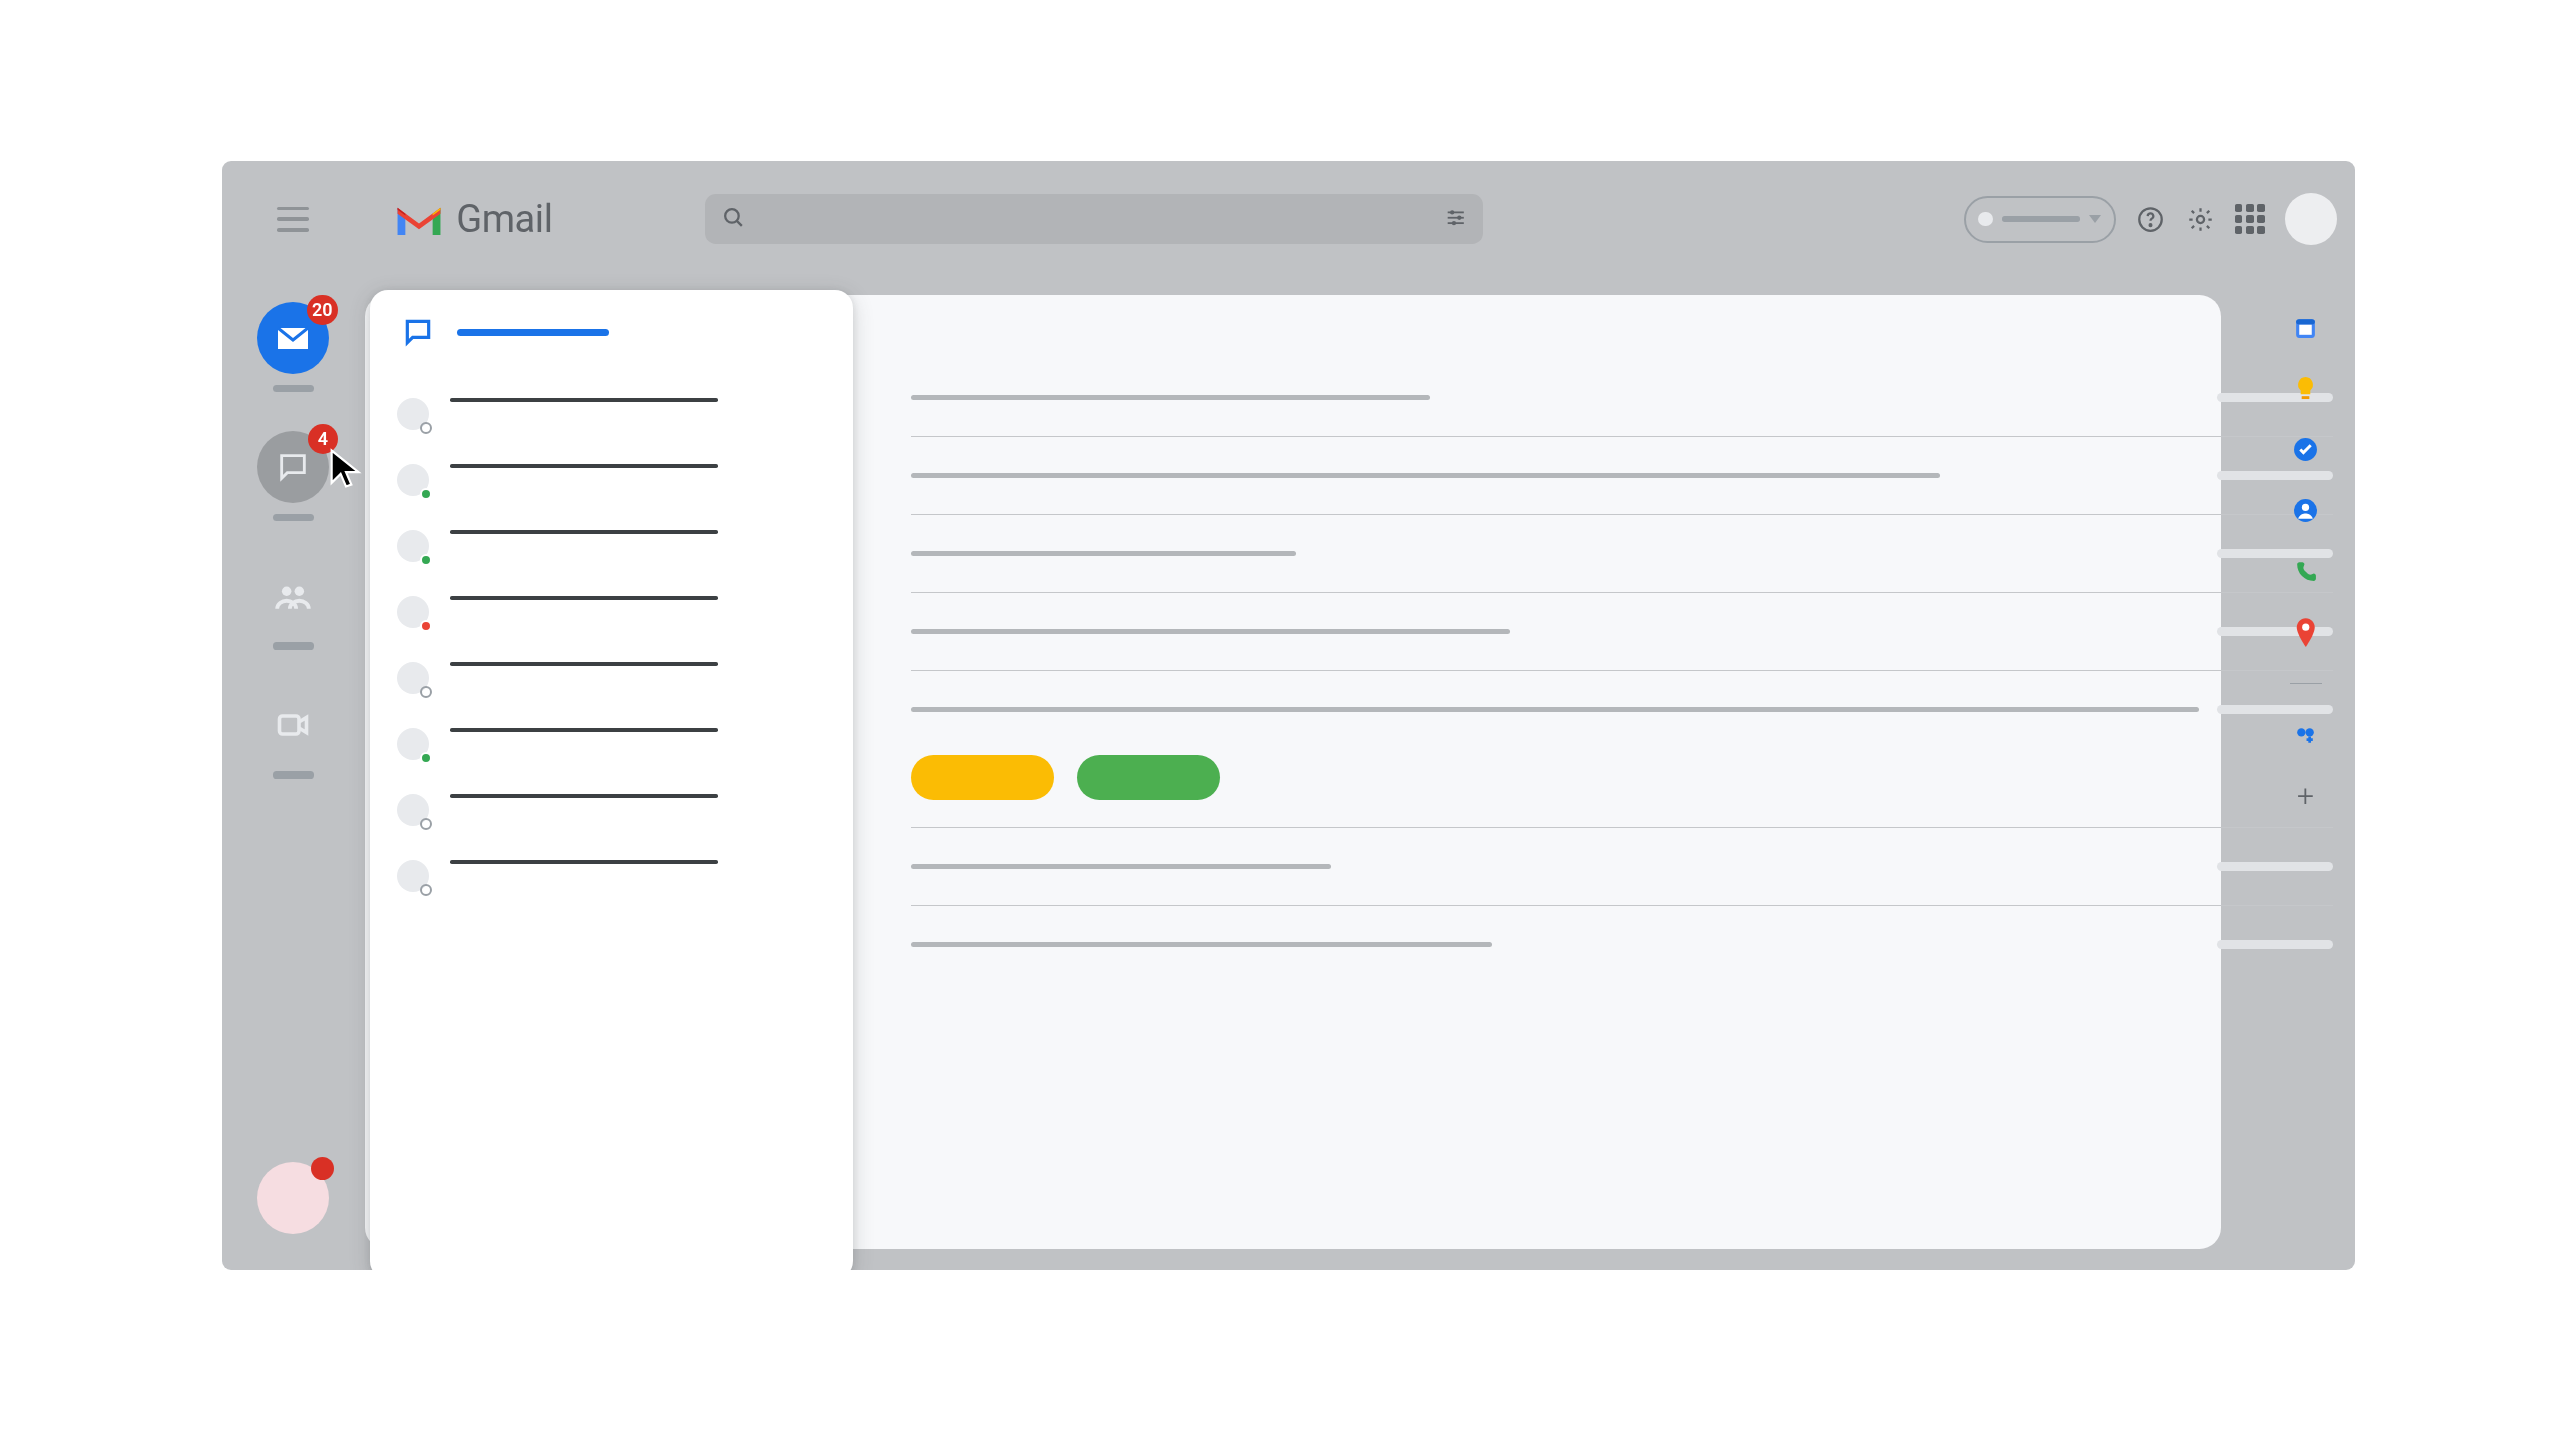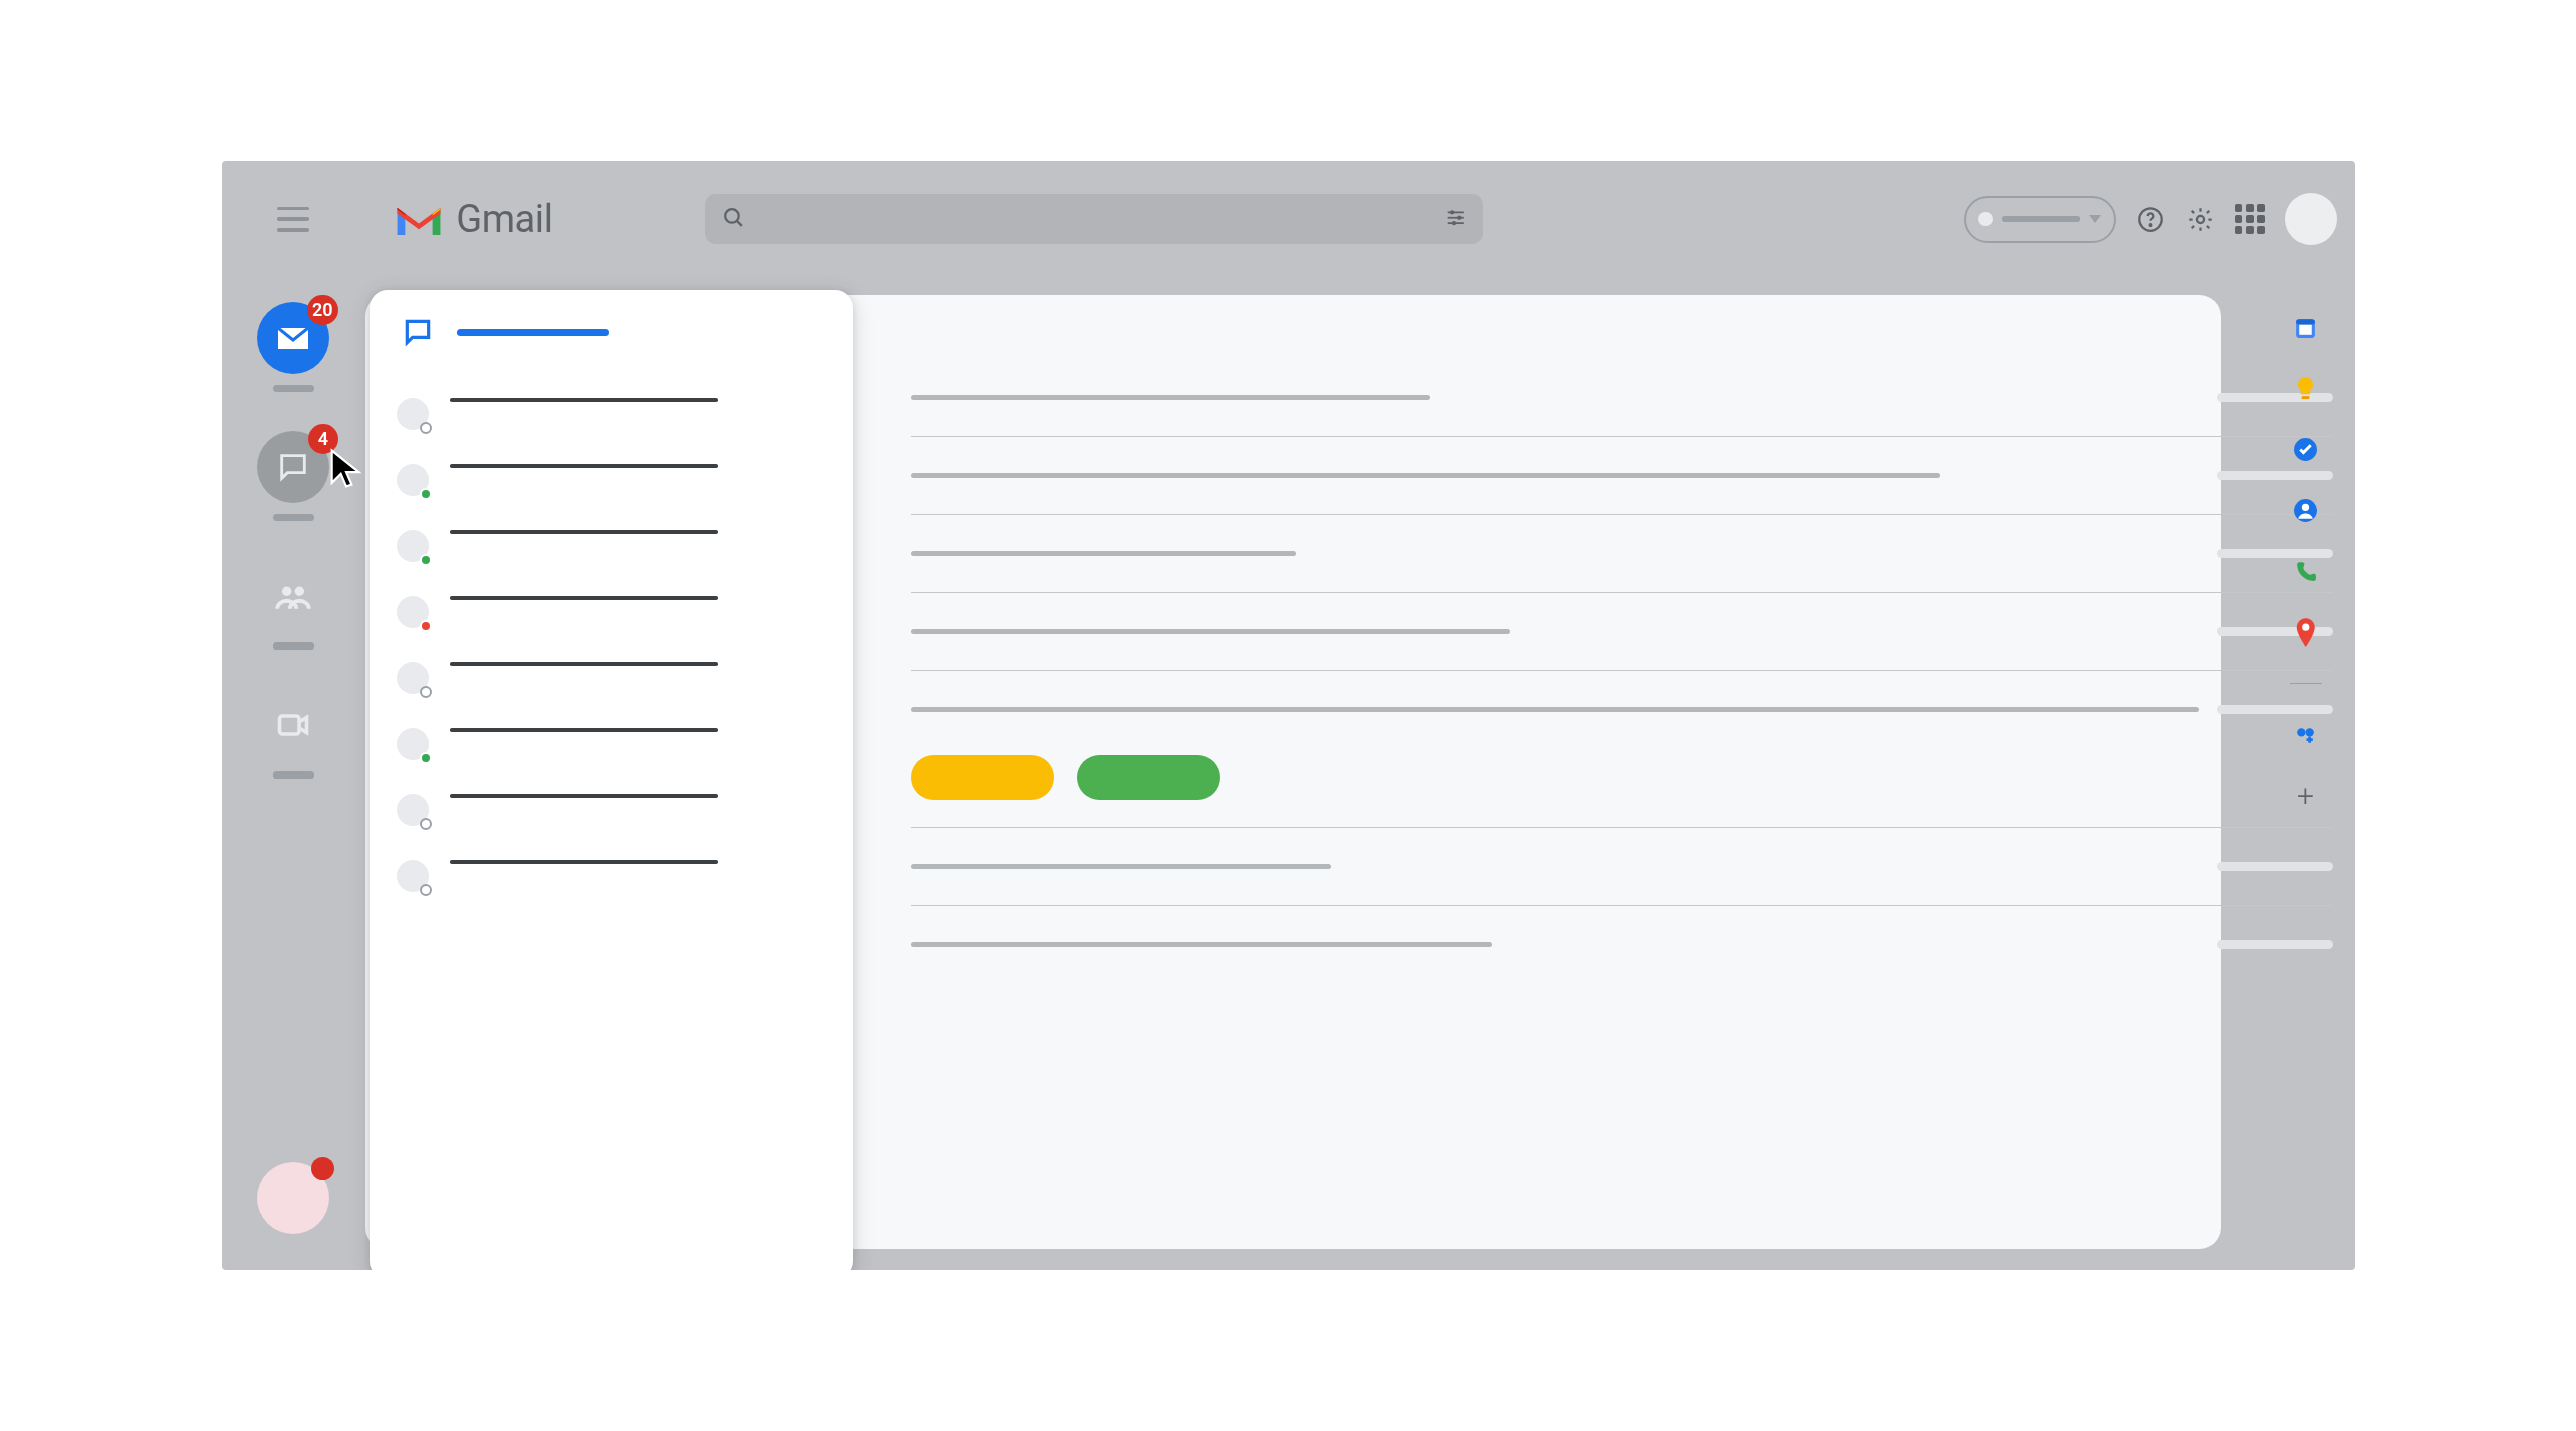--- a/index.html
+++ b/index.html
@@ -9,21 +9,21 @@
     width: 2576px;
     height: 1431px;
     display: flex;
     align-items: center;
     justify-content: center;
   }
   .app-window {
     width: 2133px;
     height: 1109px;
     background: #c0c2c5;
-    border-radius: 4px;
+    border-radius: 9px;
     position: relative;
     overflow: hidden;
   }
   
   .header {
     position: absolute;
     top: 0; left: 0; right: 0;
     height: 116px;
     display: flex;
     align-items: center;

